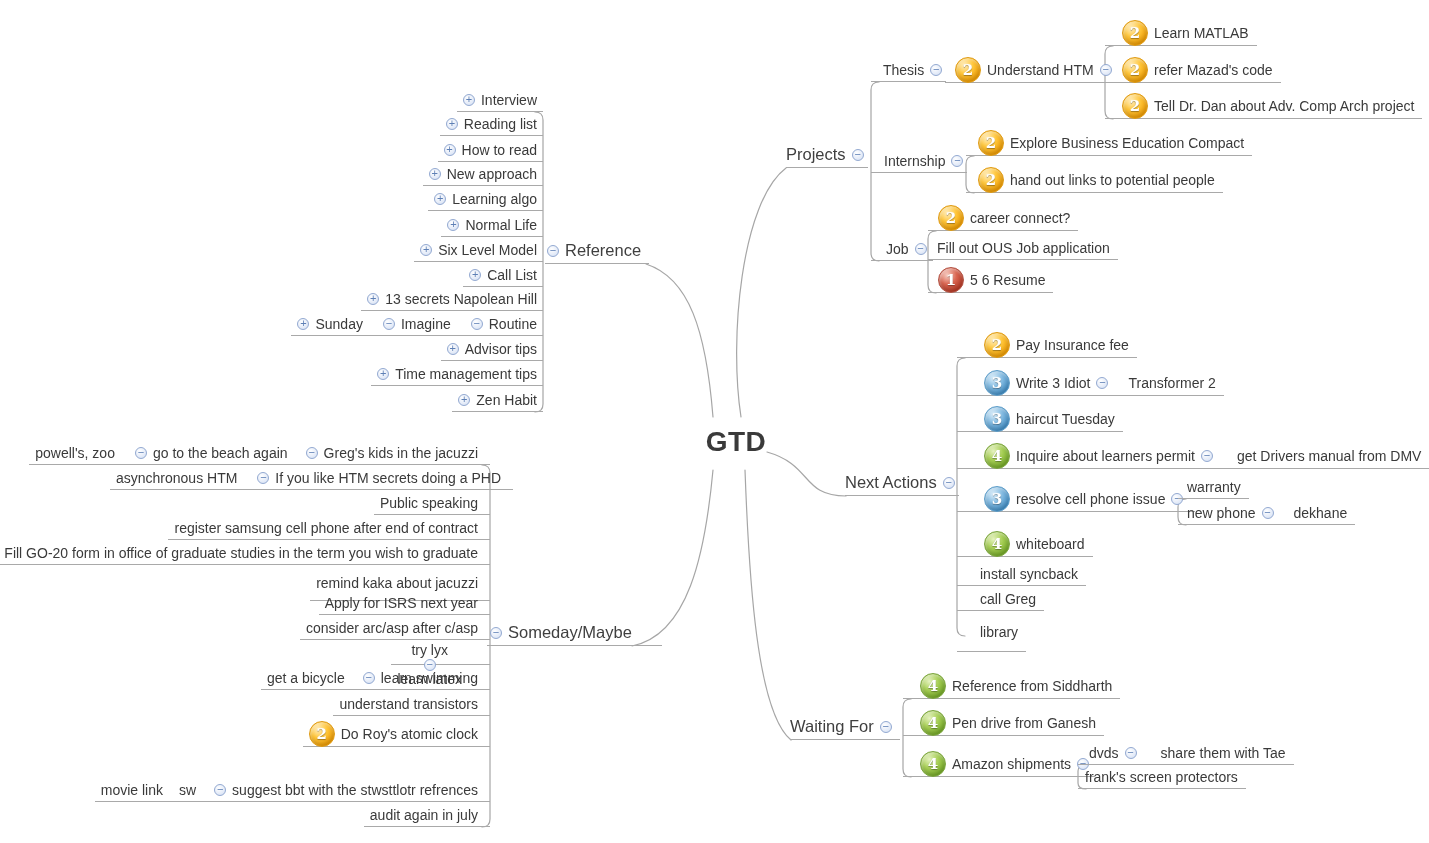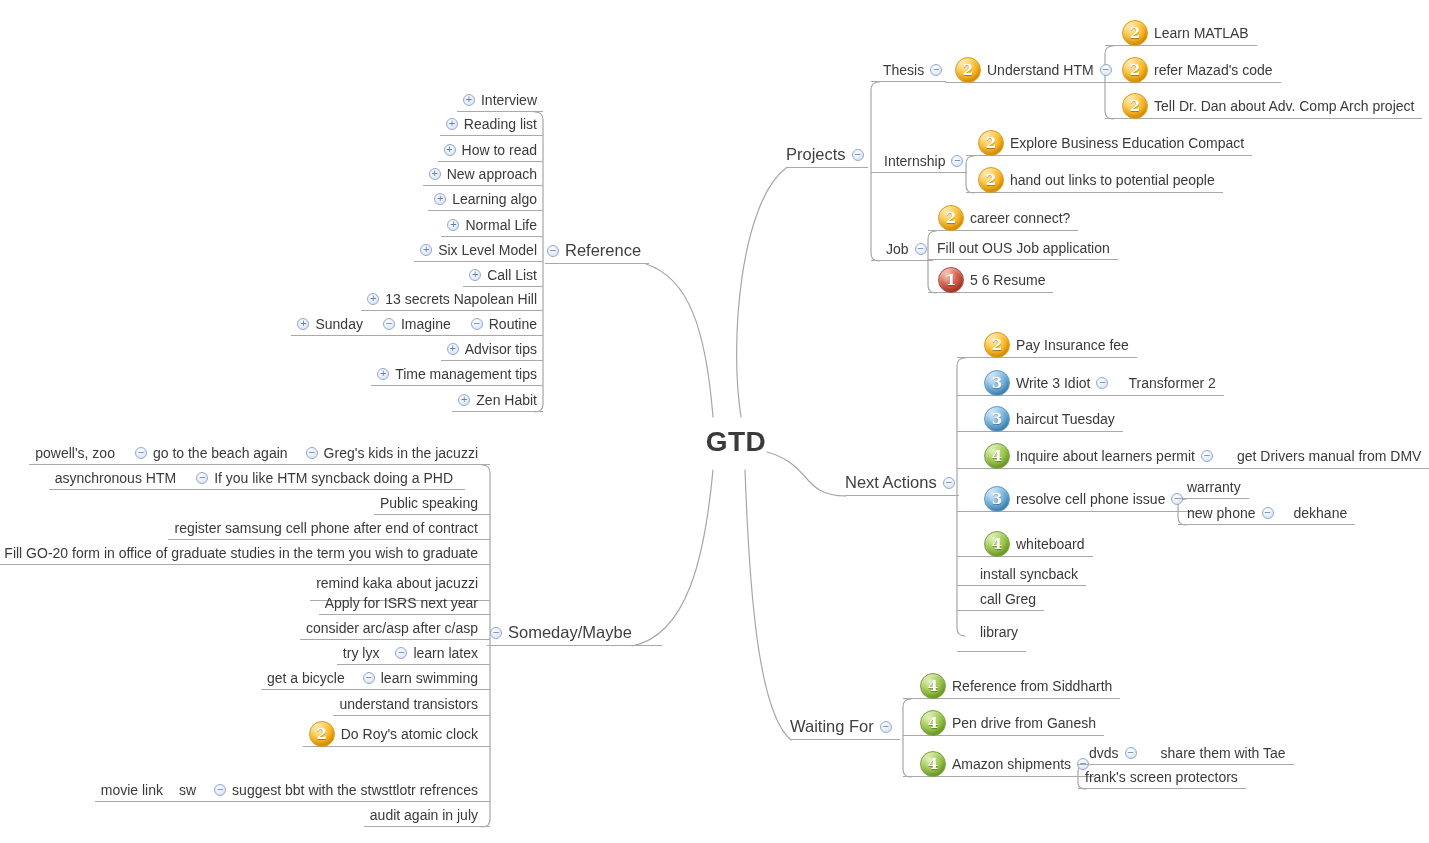--- a/index.html
+++ b/index.html
@@ -248,45 +248,45 @@
     </div>
     <div class="row" style="height: 23px; top: 441.5px; right: 939px; padding-left: 6px; padding-right: 12px;">
       <span class="lbl">powell's, zoo</span>
       <span class="gap" style="width: 8px;"></span>
       <span class="exp">−</span>
       <span class="lbl">go to the beach again</span>
       <span class="gap" style="width: 6px;"></span>
       <span class="exp">−</span>
       <span class="lbl">Greg's kids in the jacuzzi</span>
     </div>
-    <div class="row" style="height: 23px; top: 466.5px; right: 964px; padding-left: 6px; padding-right: 12px;">
+    <div class="row" style="height: 23px; top: 466.5px; right: 916px; padding-left: 6px; padding-right: 12px;">
       <span class="lbl">asynchronous HTM</span>
       <span class="gap" style="width: 8px;"></span>
       <span class="exp">−</span>
-      <span class="lbl">If you like HTM syncback doing a PHD</span>
+      <span class="lbl">If you like HTM secrets doing a PHD</span>
     </div>
     <div class="row" style="height: 23px; top: 491.5px; right: 939px; padding-left: 6px; padding-right: 12px;">
       <span class="lbl">Public speaking</span>
     </div>
     <div class="row" style="height: 23px; top: 516.5px; right: 939px; padding-left: 6px; padding-right: 12px;">
       <span class="lbl">register samsung cell phone after end of contract</span>
     </div>
     <div class="row" style="height: 23px; top: 541.5px; right: 939px; padding-left: 6px; padding-right: 12px;">
       <span class="lbl">Fill GO-20 form in office of graduate studies in the term you wish to graduate</span>
     </div>
     <div class="row" style="height: 34px; top: 566.5px; right: 939px; padding-left: 6px; padding-right: 12px;">
       <span class="lbl">remind kaka about jacuzzi</span>
     </div>
     <div class="row" style="height: 23px; top: 591.5px; right: 939px; padding-left: 6px; padding-right: 12px;">
       <span class="lbl">Apply for ISRS next year</span>
     </div>
     <div class="row" style="height: 23px; top: 616.5px; right: 939px; padding-left: 6px; padding-right: 12px; justify-content: flex-end;">
       <span class="lbl">consider arc/asp after c/asp</span>
     </div>
-    <div class="row" style="height: 23px; top: 641.5px; right: 939px; padding-left: 6px; padding-right: 12px;">
+    <div class="row" style="height: 23px; top: 641.5px; right: 939px; padding-left: 6px; padding-right: 28px; flex-direction: column;">
       <span class="lbl">try lyx</span>
       <span class="gap" style="width: 4px;"></span>
       <span class="exp">−</span>
       <span class="lbl">learn latex</span>
     </div>
     <div class="row" style="height: 23px; top: 666.5px; right: 939px; padding-left: 6px; padding-right: 12px;">
       <span class="lbl">get a bicycle</span>
       <span class="gap" style="width: 6px;"></span>
       <span class="exp">−</span>
       <span class="lbl">learn swimming</span>

